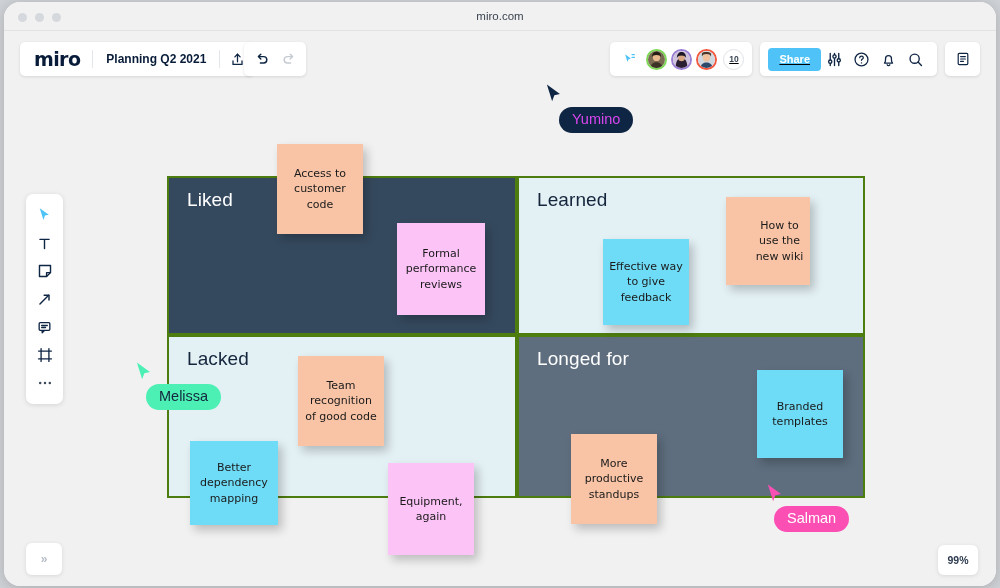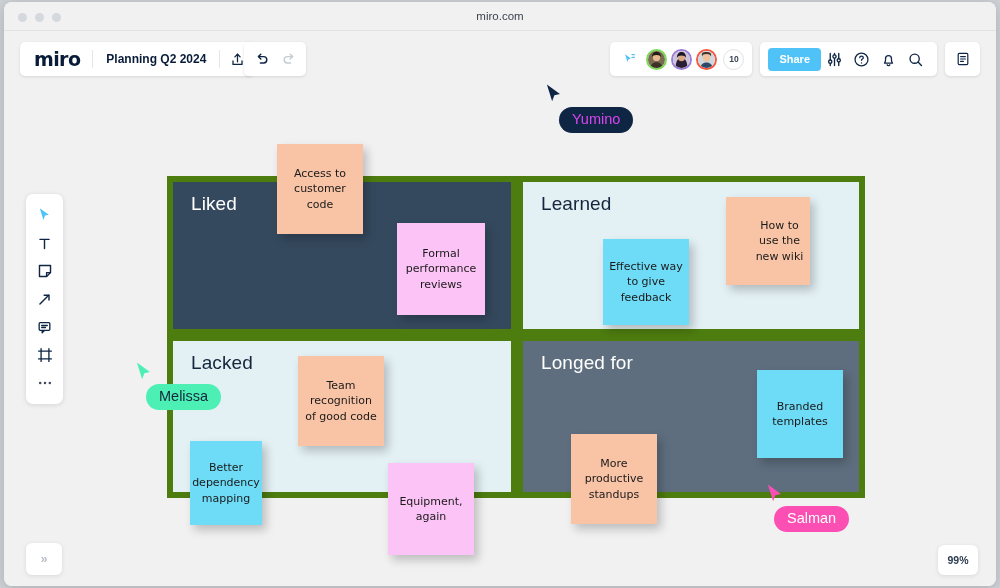--- a/index.html
+++ b/index.html
@@ -18,21 +18,21 @@
     height: 588px;
     background: #cfd2d6;
   }
 
   
   .browser-window {
     position: absolute;
     left: 4px; top: 2px;
     width: 992px; height: 584px;
     background: #f1f1f1;
-    border-radius: 8px;
+    border-radius: 16px;
     overflow: hidden;
     box-shadow: 0 2px 14px rgba(0,0,0,0.18);
   }
   .titlebar {
     position: relative;
     height: 29px;
     background: #f1f1f1;
     border-bottom: 1px solid #e2e2e2;
   }
   .traffic {
@@ -106,20 +106,21 @@
     display: flex; align-items: center; justify-content: center;
     box-shadow: 0 1px 3px rgba(30,40,60,0.13);
   }
 
   .topbar-right {
     position: absolute;
     right: 16px; top: 11px;
     display: flex;
     gap: 8px;
     align-items: center;
+    text-decoration: underline;
   }
   .tb-group {
     height: 34px;
     background: #ffffff;
     border-radius: 5px;
     display: flex;
     align-items: center;
     padding: 0 8px;
     box-shadow: 0 1px 3px rgba(30,40,60,0.13);
   }
@@ -171,21 +172,21 @@
   .lt-item {
     width: 30px; height: 26px;
     display: flex; align-items: center; justify-content: center;
     cursor: pointer;
   }
 
   
   .board { position: absolute; left: 0; top: 0; width: 100%; height: 100%; }
   .quad {
     position: absolute;
-    border: 6px solid #4d7c0f;
+    border: 2px solid #4d7c0f;
   }
   .quad-title {
     position: absolute;
     left: 18px; top: 11px;
     font-size: 19px;
     font-weight: 400;
     letter-spacing: 0.1px;
   }
   #quad-liked    { left:163px; top:145px; width:350px; height:159px; background:#35495e; }
   #quad-liked    .quad-title { color:#ffffff; }
@@ -284,21 +285,21 @@
         <div class="quad" id="quad-longed" style="background: rgb(94, 110, 126);">
           <div class="quad-title" style="color: rgb(255, 255, 255);">Longed for</div>
         </div>
 
         <div id="notes-layer">
             <div class="note" style="left: 273px; top: 113px; width: 86px; height: 90px; background: rgb(249, 196, 166);">Access to customer code</div>
             <div class="note" style="left: 393px; top: 192px; width: 88px; height: 92px; background: rgb(252, 195, 247);">Formal performance reviews</div>
             <div class="note" style="left: 599px; top: 208px; width: 86px; height: 86px; background: rgb(111, 220, 247);">Effective way to give feedback</div>
             <div class="note" style="left: 722px; top: 166px; width: 84px; height: 88px; background: rgb(249, 196, 166); padding-left: 29px;">How to use the new wiki</div>
             <div class="note" style="left: 294px; top: 325px; width: 86px; height: 90px; background: rgb(249, 196, 166);">Team recognition of good code</div>
-            <div class="note" style="left: 186px; top: 410px; width: 72px; height: 84px; background: rgb(111, 220, 247);">Better dependency mapping</div>
+            <div class="note" style="left: 186px; top: 410px; width: 88px; height: 84px; background: rgb(111, 220, 247);">Better dependency mapping</div>
             <div class="note" style="left: 384px; top: 432px; width: 86px; height: 92px; background: rgb(252, 195, 247);">Equipment, again</div>
             <div class="note" style="left: 567px; top: 403px; width: 86px; height: 90px; background: rgb(249, 196, 166);">More productive standups</div>
             <div class="note" style="left: 753px; top: 339px; width: 86px; height: 88px; background: rgb(111, 220, 247);">Branded templates</div>
           </div>
 
         <div id="cursors-layer">
             <div class="cursor-wrap" style="left: 541px; top: 52px;">
               <div class="cursor-arrow"><svg width="19" height="22" viewBox="0 0 16 18">
                   <path d="M1.6 1l11 8-4.7 1-1.9 5.2z" fill="#0f2544"></path>
                 </svg></div>
@@ -315,21 +316,21 @@
                   <path d="M1.6 1l11 8-4.7 1-1.9 5.2z" fill="#fc4fb4"></path>
                 </svg></div>
               <div class="cursor-label" style="left: 8px; top: 23px; background: rgb(252, 79, 180); color: rgb(255, 255, 255);">Salman</div>
             </div>
           </div>
       </div>
 
       <div class="topbar-left">
         <div class="miro-logo">miro</div>
         <div class="vdiv"></div>
-        <div class="board-title">Planning Q2 2024</div>
+        <div class="board-title">Planning Q2 2021</div>
         <div class="vdiv"></div>
         <div class="tb-icon">
           <svg width="15" height="15" viewBox="0 0 20 20" fill="none" stroke="#0f2544" stroke-width="1.7" stroke-linecap="round" stroke-linejoin="round">
             <path d="M10 13V3"></path>
               <path d="M6.5 6.5L10 3l3.5 3.5"></path>
               <path d="M4 12v4.5h12V12"></path>
           </svg>
         </div>
       </div>
 

